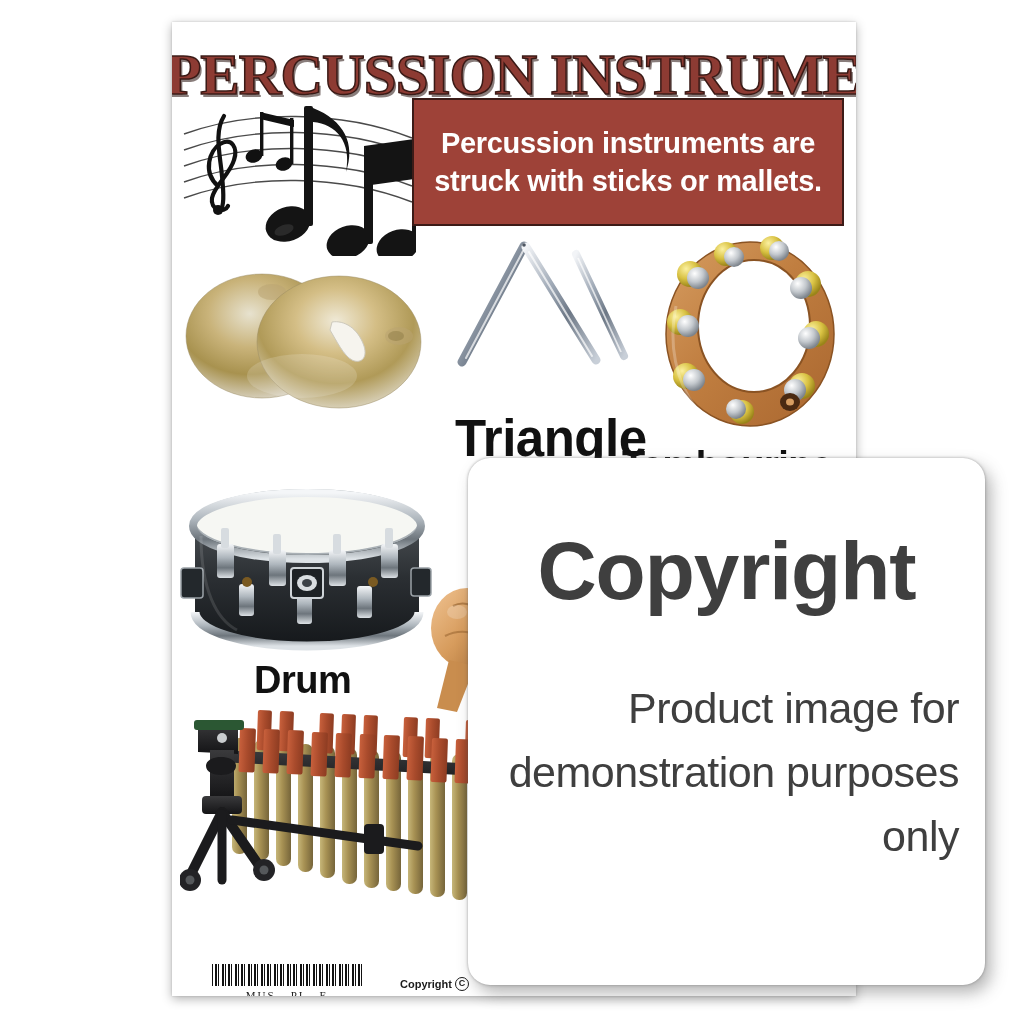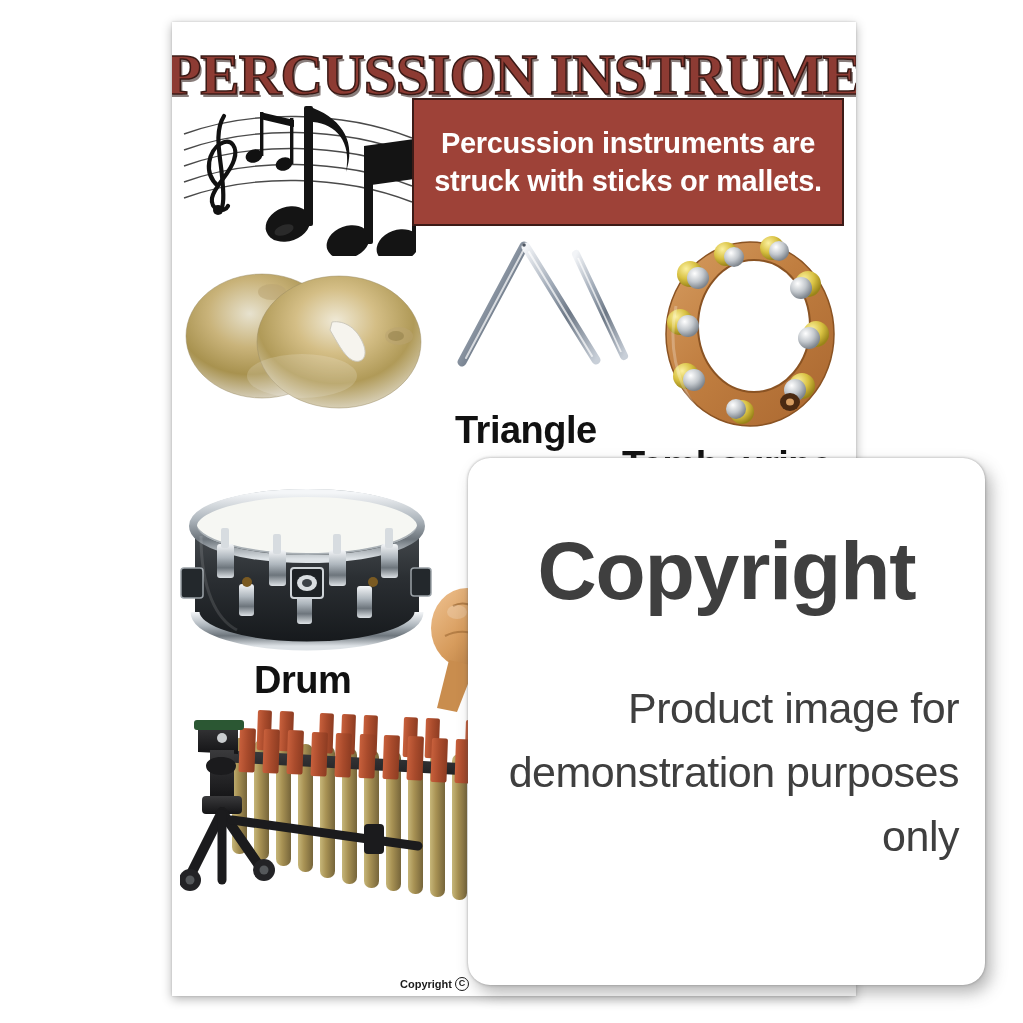--- a/index.html
+++ b/index.html
@@ -89,21 +89,21 @@
 
   
   #music-notes { left: 8px; top: 72px; width: 236px; height: 162px; }
 
   
   #cymbals-pic { left: 12px; top: 242px; width: 250px; height: 152px; }
   #label-cymbals { left: 40px; top: 410px; font-size: 38px; }
 
   
   #triangle-pic { left: 280px; top: 212px; width: 208px; height: 170px; }
-  #label-triangle { left: 283px; top: 387px; font-size: 38px; }
+  #label-triangle { left: 283px; top: 387px; font-size: 51px; }
 
   
   #tambourine-pic { left: 478px; top: 204px; width: 200px; height: 210px; }
   #label-tambourine { left: 450px; top: 422px; font-size: 38px; }
 
   
   #drum-pic { left: 5px; top: 458px; width: 258px; height: 180px; }
   #label-drum { left: 82px; top: 637px; font-size: 38px; text-align: right; }
 
   
@@ -556,20 +556,24 @@
         <circle cx="10" cy="176" r="11" fill="#232326"></circle>
         <circle cx="10" cy="176" r="4.5" fill="#55585b"></circle>
         <circle cx="84" cy="166" r="11" fill="#232326"></circle>
         <circle cx="84" cy="166" r="4.5" fill="#55585b"></circle>
 
         <path d="M52 116 L238 142" stroke="#1b1b1d" stroke-width="9" stroke-linecap="round"></path>
         <rect x="184" y="120" width="20" height="30" rx="4" fill="#1b1b1d"></rect>
       </svg>
     </div>
 
+    <div id="barcode-block">
+      <div id="barcode-bars"></div>
+      <div id="barcode-code">MUS - PI - E</div>
+    </div>
 
     <div id="footer-copyright">
       <span>Copyright</span>
       <span class="copy-circle">C</span>
     </div>
 
   </div>
 
   <div id="copyright-card">
     <div id="copyright-heading">Copyright</div>

